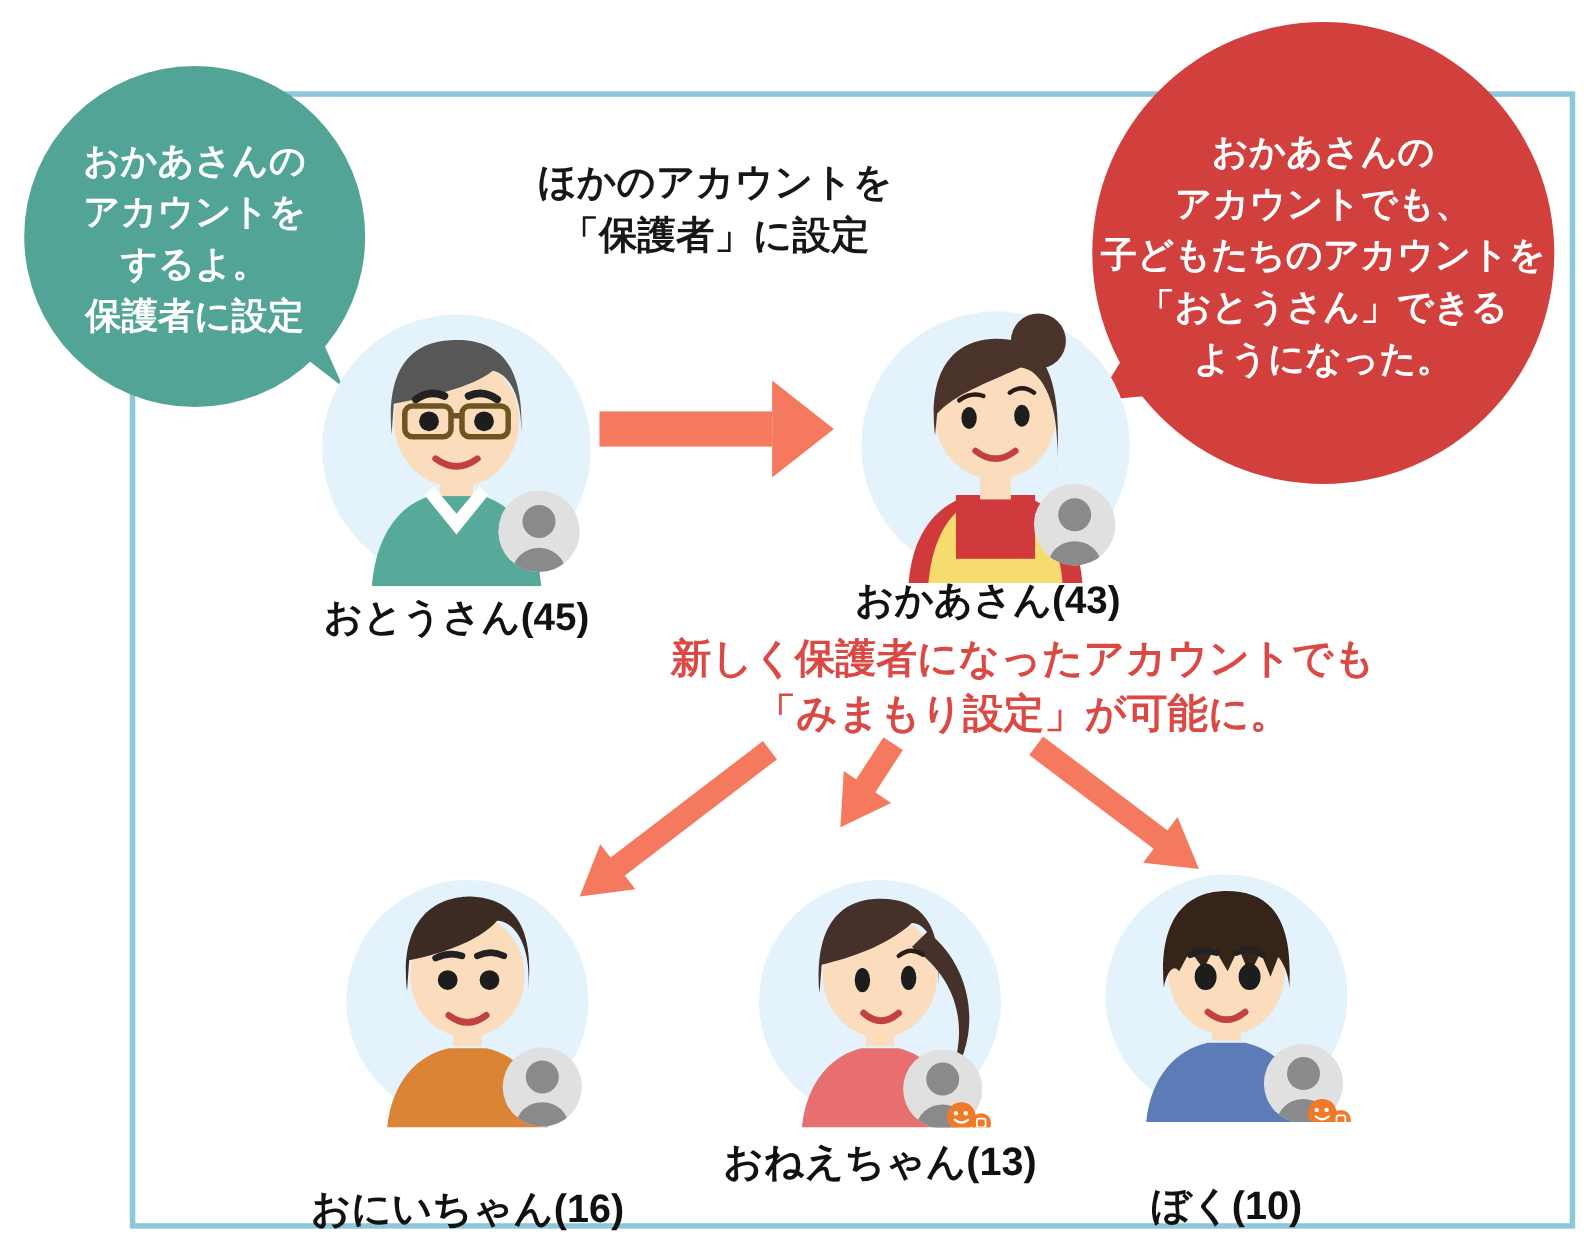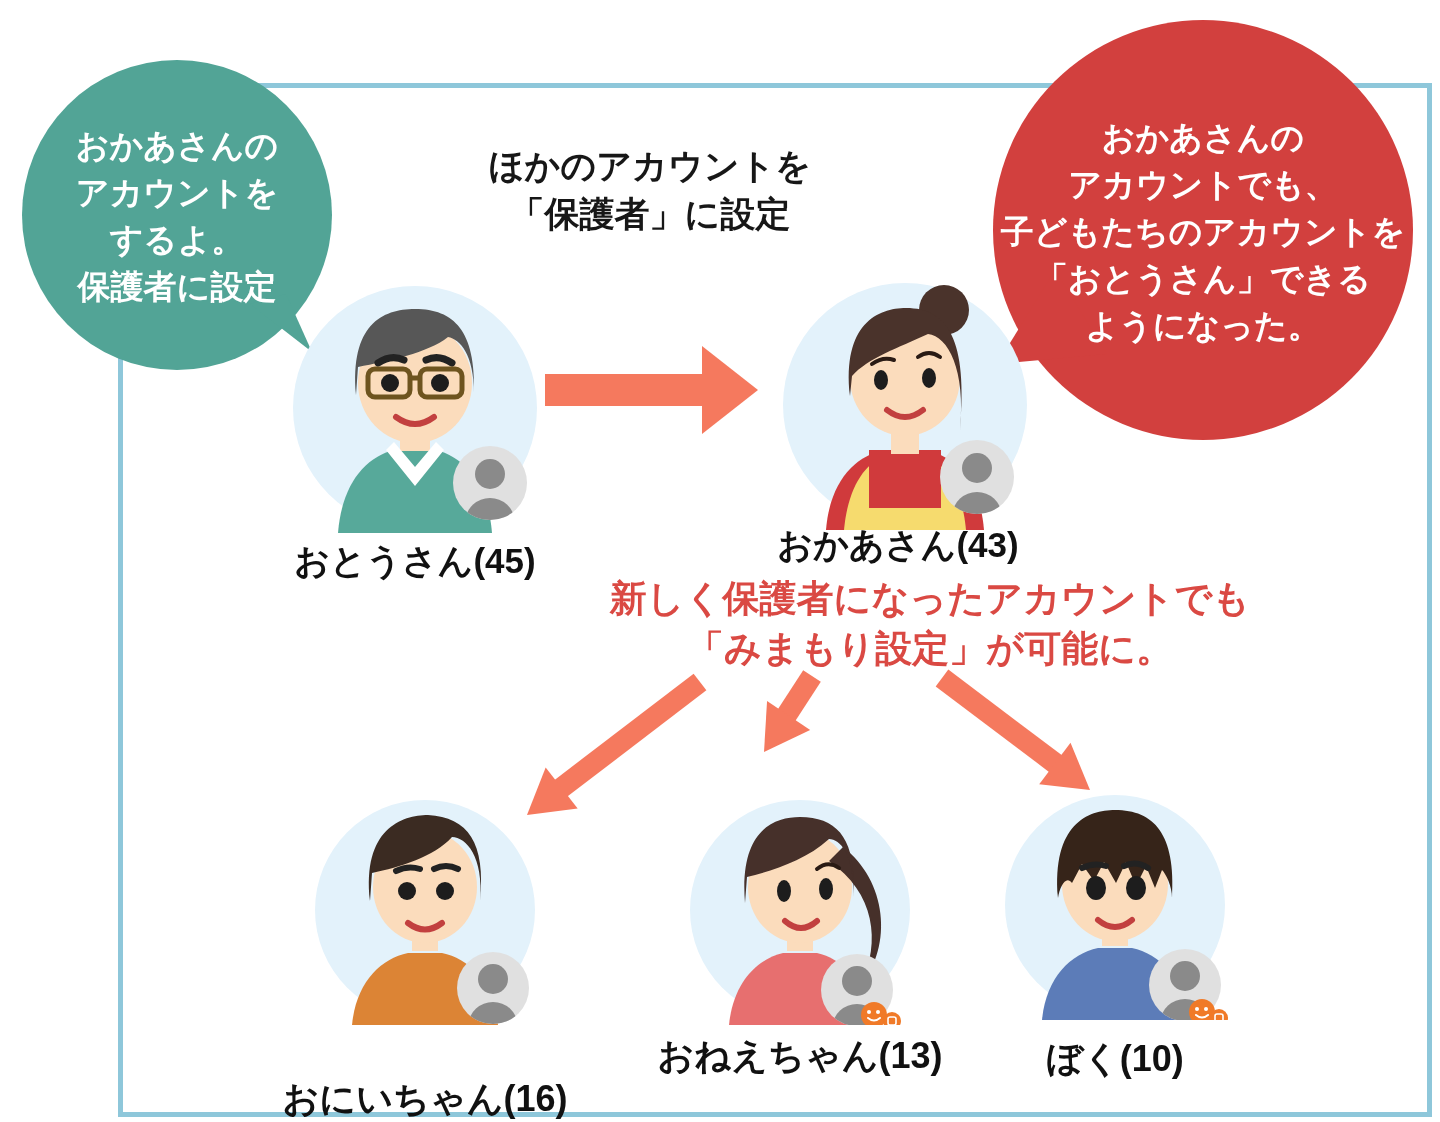--- a/index.html
+++ b/index.html
@@ -36,21 +36,21 @@
     left:580px;top:574px;width:700px;text-align:center;color:#DA4943;
     font-size:37px;line-height:50px;font-weight:700;
   }
   .person-label{
     text-align:center;color:#111111;font-weight:700;font-size:35px;width:300px;
   }
   .lbl-father{left:265px;top:538px;}
   .lbl-mother{left:748px;top:522px;}
   .lbl-brother{left:275px;top:1032px;font-size:36px;margin-top:43px;}
   .lbl-sister{left:650px;top:1032px;font-size:36px;}
-  .lbl-boy{left:965px;top:1035px;font-size:36px;}
+  .lbl-boy{left:965px;top:1072px;font-size:36px;}
   svg{display:block;}
   .no-sel{user-select:none;pointer-events:none;}
 </style>
 </head>
 <body>
 
 <div id="canvas">
 
   <div class="abs frame"></div>
 

